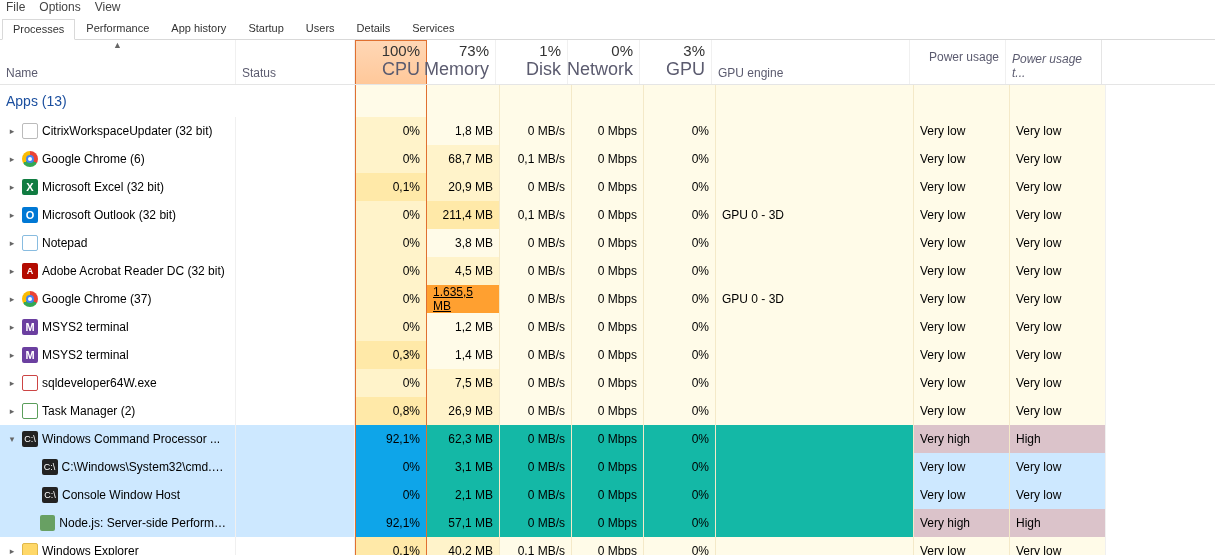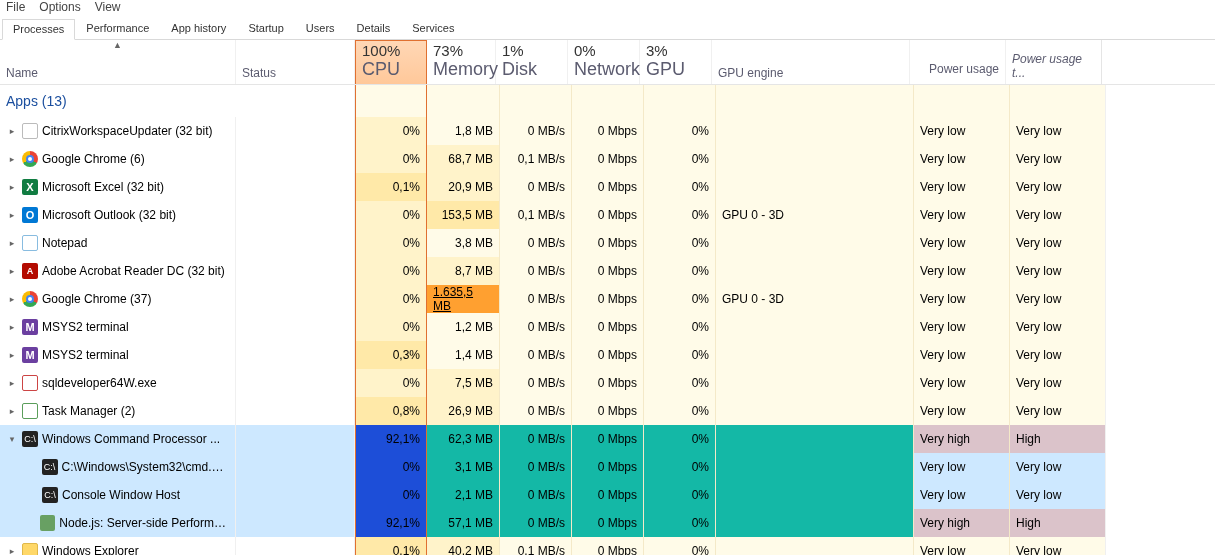--- a/index.html
+++ b/index.html
@@ -55,26 +55,27 @@
   border-right: 1px solid #f0f0f0;
 }
 .col-name { width: 236px; display:flex; align-items:flex-end; padding-bottom: 4px; position: relative;}
 .col-status { width: 119px; display:flex; align-items:flex-end; padding-bottom: 4px;}
 .col-cpu { width: 72px; }
 .col-mem { width: 69px; }
 .col-disk { width: 72px; }
 .col-net { width: 72px; }
 .col-gpu { width: 72px; }
 .col-gpueng { width: 198px; display:flex; align-items:flex-end; padding-bottom: 4px;}
-.col-pwr { width: 96px; display:flex; align-items:flex-end; padding-bottom: 8px; justify-content:flex-end;}
+.col-pwr { width: 96px; display:flex; align-items:flex-end; padding-bottom: 20px; justify-content:flex-end;}
 .col-pwrt { width: 96px; display:flex; align-items:flex-end; padding-bottom: 4px; justify-content:flex-end; border-right:1px solid #e5e5e5;font-style:italic;}
 .header-num {
   display: flex;
   flex-direction: column;
   justify-content: flex-end;
+  align-items: flex-end;
   padding-bottom: 4px;
 }
 .header-num .pct { font-size: 15px; color: #333; }
 .header-num .lbl { color: #5b5b6f; font-size: 18px; }
 .header-row .col-name { color: #5b5b6f; }
 .header-row .col-status { color: #5b5b6f; }
 .header-row .col-gpueng { color: #5b5b6f; }
 .header-row .col-pwr, .header-row .col-pwrt { color: #5b5b6f; }
 
 .hot {
@@ -157,21 +158,21 @@
 
 .heat-0 { background:#fffbe8;}
 .heat-1 { background:#fff3ca;}
 .heat-2 { background:#ffe9a8;}
 .heat-5 { background:#ffa030;text-decoration:underline;}
 
 
 .sel .cell { background:#14b8a6;}
 .sel .c-name, .sel .c-status { background:#cde8ff;}
 .sel .c-pwr.vhigh, .sel .c-pwrt.vhigh { background:#dbc3ca;}
-.sel .c-cpu.cpu-hot { background:#1d4ed8;}
+.sel .c-cpu.cpu-hot { background:#0ea5e9;}
 .sel .c-pwr, .sel .c-pwrt { background:#cde8ff;}
 
 .data-rows { border-top:0;}
 .data-row { border-bottom: 1px solid transparent;}
 .c-name .txt { white-space: nowrap; overflow: hidden; text-overflow: ellipsis;}
 
 </style>
 </head>
 <body>
 
@@ -294,21 +295,21 @@
         <div class="cell c-pwrt heat-0">Very low</div>
       </div>
       <div class="data-row">
         <div class="cell c-name">
           <span class="expand">▸</span>
           <span class="icon icon-outlook">O</span>
           <span class="txt">Microsoft Outlook (32 bit)</span>
         </div>
         <div class="cell c-status"></div>
         <div class="cell c-cpu cpu-hot heat-1">0%</div>
-        <div class="cell c-mem heat-2">153,5 MB</div>
+        <div class="cell c-mem heat-2">211,4 MB</div>
         <div class="cell c-disk heat-0">0,1 MB/s</div>
         <div class="cell c-net heat-0">0 Mbps</div>
         <div class="cell c-gpu heat-0">0%</div>
         <div class="cell c-gpueng heat-0">GPU 0 - 3D</div>
         <div class="cell c-pwr heat-0">Very low</div>
         <div class="cell c-pwrt heat-0">Very low</div>
       </div>
       <div class="data-row">
         <div class="cell c-name">
           <span class="expand">▸</span>
@@ -326,21 +327,21 @@
         <div class="cell c-pwrt heat-0">Very low</div>
       </div>
       <div class="data-row">
         <div class="cell c-name">
           <span class="expand">▸</span>
           <span class="icon icon-adobe">A</span>
           <span class="txt">Adobe Acrobat Reader DC (32 bit)</span>
         </div>
         <div class="cell c-status"></div>
         <div class="cell c-cpu cpu-hot heat-1">0%</div>
-        <div class="cell c-mem heat-1">8,7 MB</div>
+        <div class="cell c-mem heat-1">4,5 MB</div>
         <div class="cell c-disk heat-0">0 MB/s</div>
         <div class="cell c-net heat-0">0 Mbps</div>
         <div class="cell c-gpu heat-0">0%</div>
         <div class="cell c-gpueng heat-0"></div>
         <div class="cell c-pwr heat-0">Very low</div>
         <div class="cell c-pwrt heat-0">Very low</div>
       </div>
       <div class="data-row">
         <div class="cell c-name">
           <span class="expand">▸</span>

